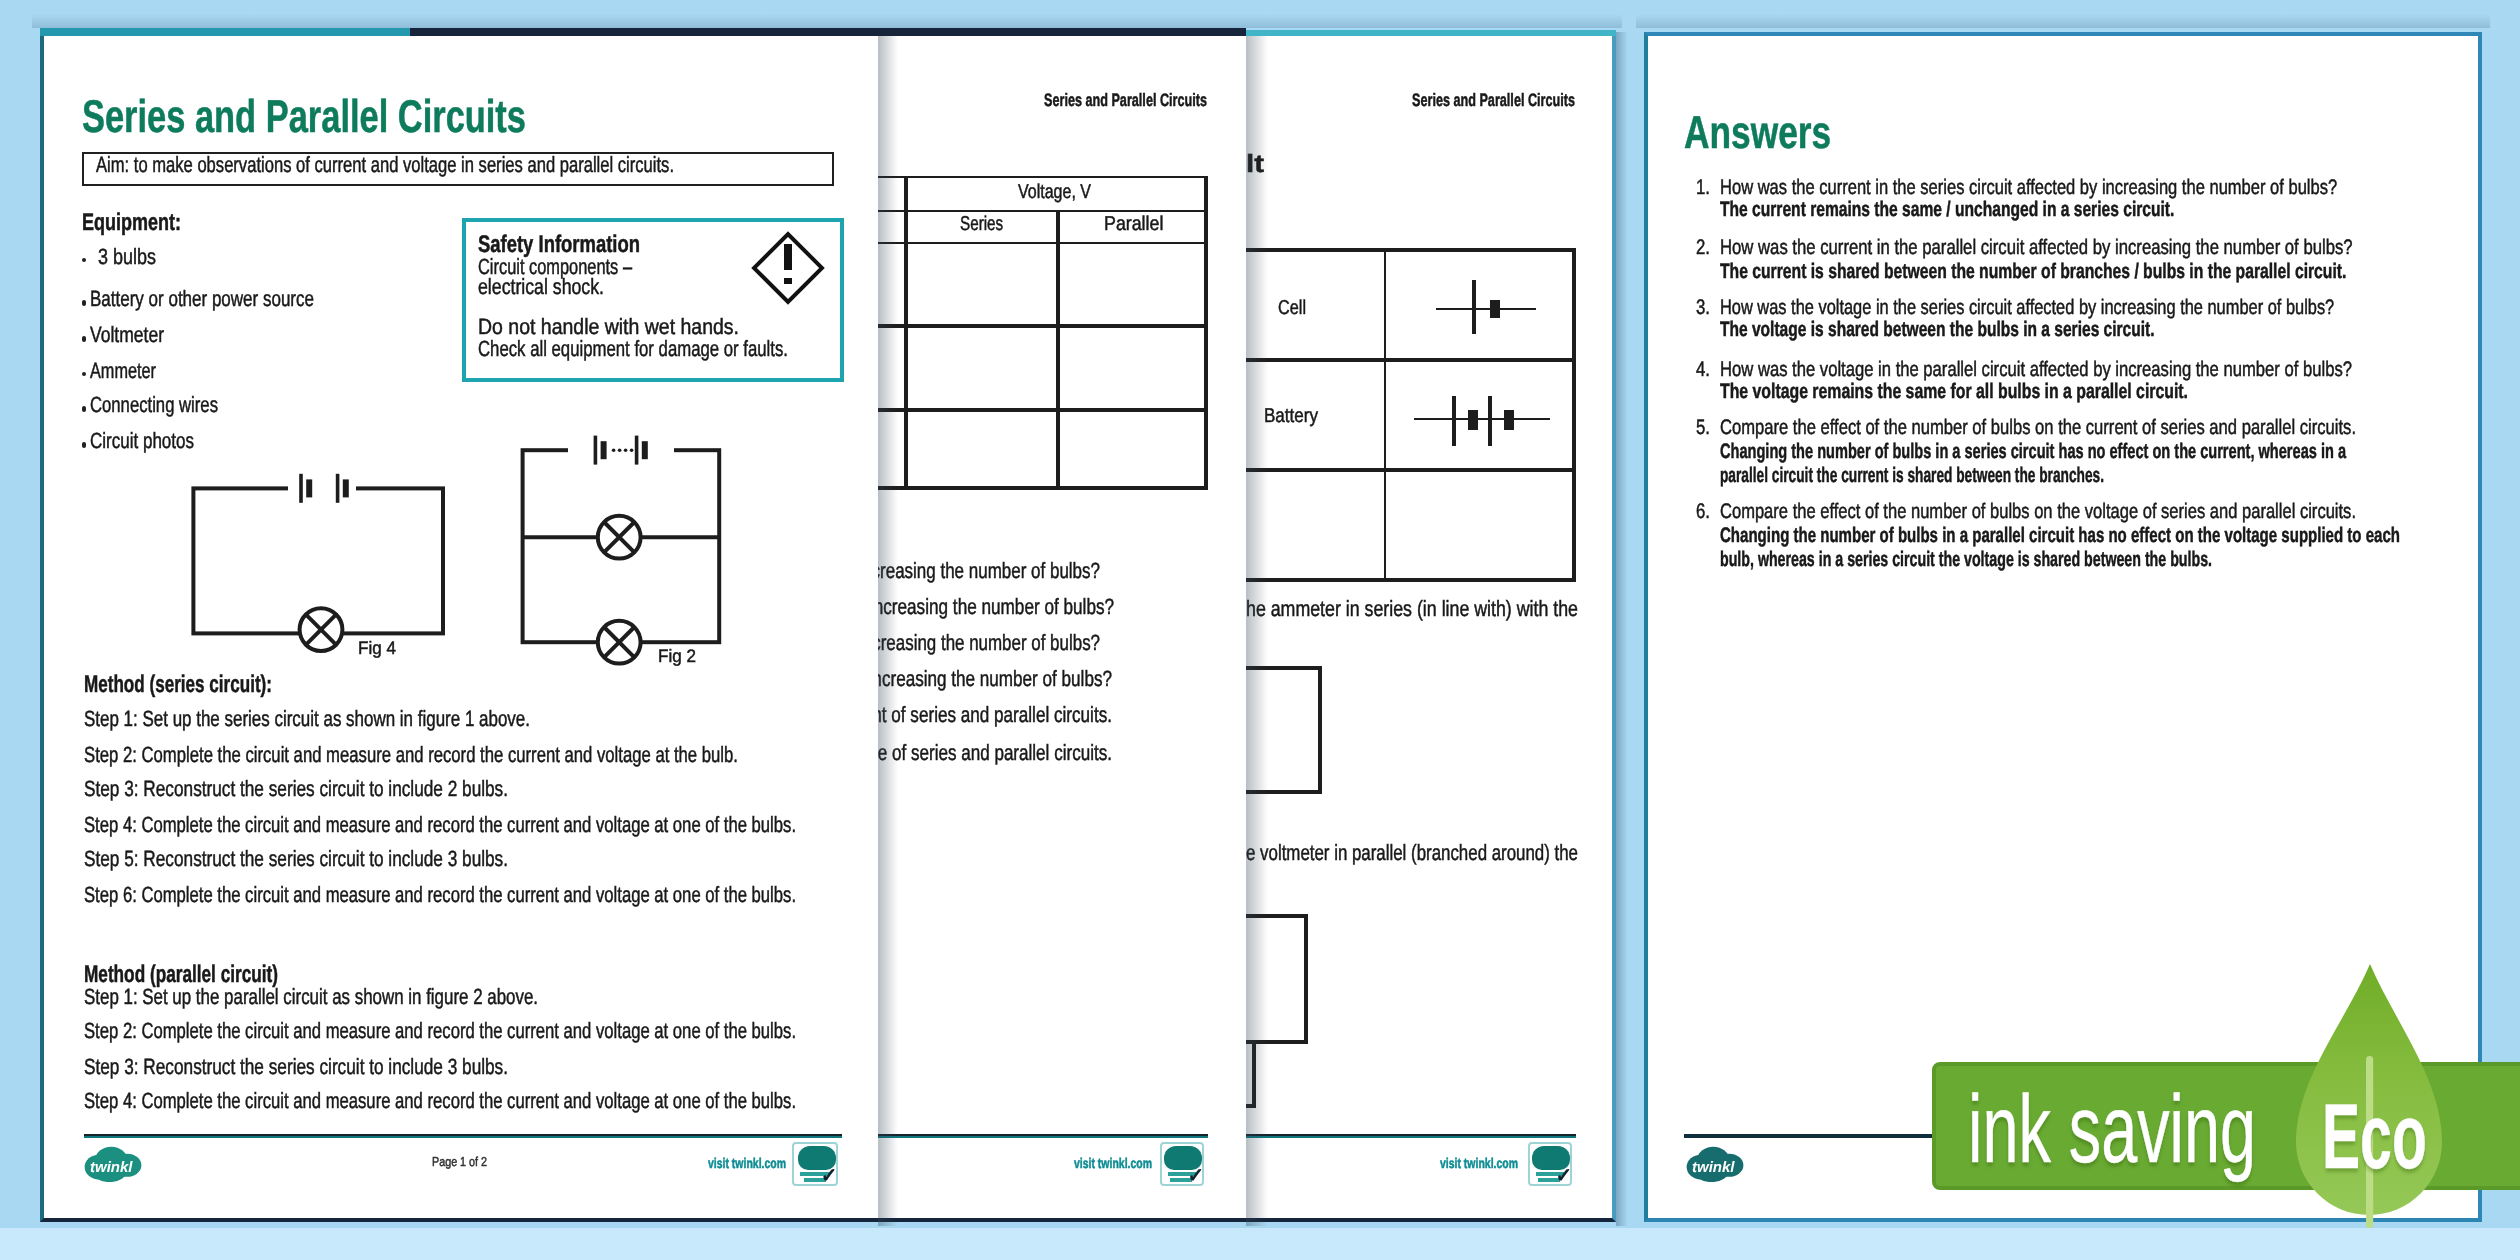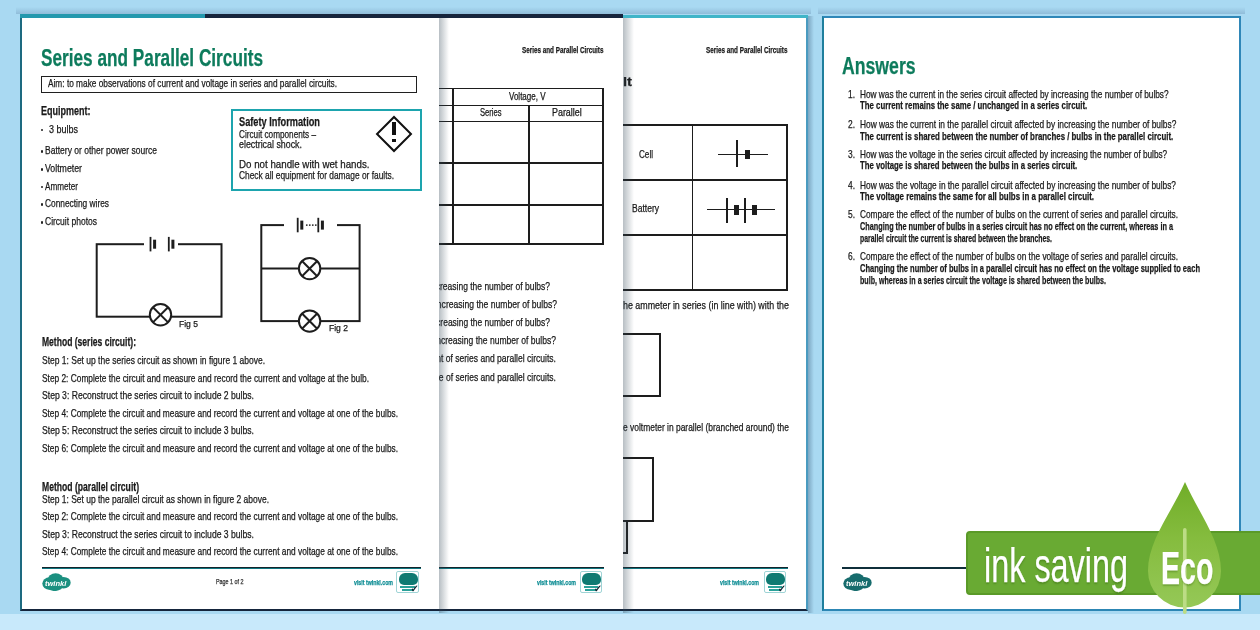--- a/index.html
+++ b/index.html
@@ -206,21 +206,21 @@
     <line x1="227.2" y1="51" x2="212" y2="66.2"></line>
   </g>
 
   <g stroke="#1d1d1d" stroke-width="2">
     <circle cx="219.6" cy="111.1" r="10.7" fill="#fff"></circle>
     <line x1="212" y1="103.5" x2="227.2" y2="118.7"></line>
     <line x1="227.2" y1="103.5" x2="212" y2="118.7"></line>
   </g>
 </svg>
 
-<div class="t s9" style="left:178.8px;top:319.8px;--tw:19;--sx:0.9493;">Fig 5</div>
+<div class="t s9" style="left:178.8px;top:319.8px;--tw:19;--sx:0.9493;">Fig 4</div>
 
 <div class="t s9" style="left:328.7px;top:324px;--tw:19;--sx:0.9493;">Fig 2</div>
 
 <div class="t b s12" style="left:41.5px;top:336.1px;--tw:94;--sx:0.7120;">Method (series circuit):</div>
 
 <div class="t s11" style="left:41.5px;top:355.2px;--tw:223;--sx:0.7710;">Step 1: Set up the series circuit as shown in figure 1 above.</div>
 
 <div class="t s11" style="left:41.5px;top:372.7px;--tw:327;--sx:0.7585;">Step 2: Complete the circuit and measure and record the current and voltage at the bulb.</div>
 
 <div class="t s11" style="left:41.5px;top:389.7px;--tw:212;--sx:0.7827;">Step 3: Reconstruct the series circuit to include 2 bulbs.</div>

